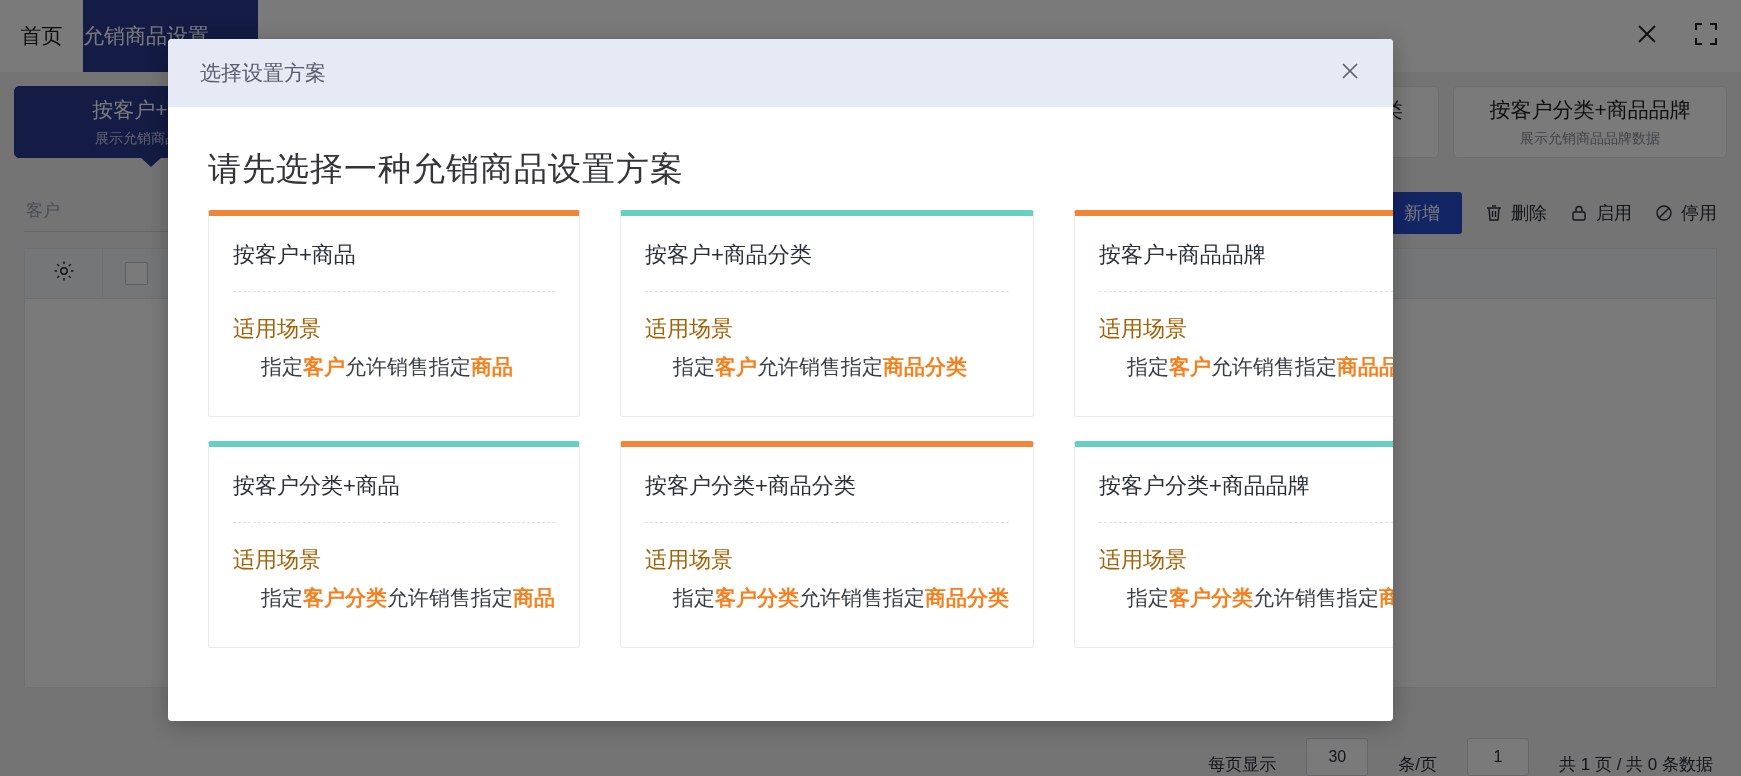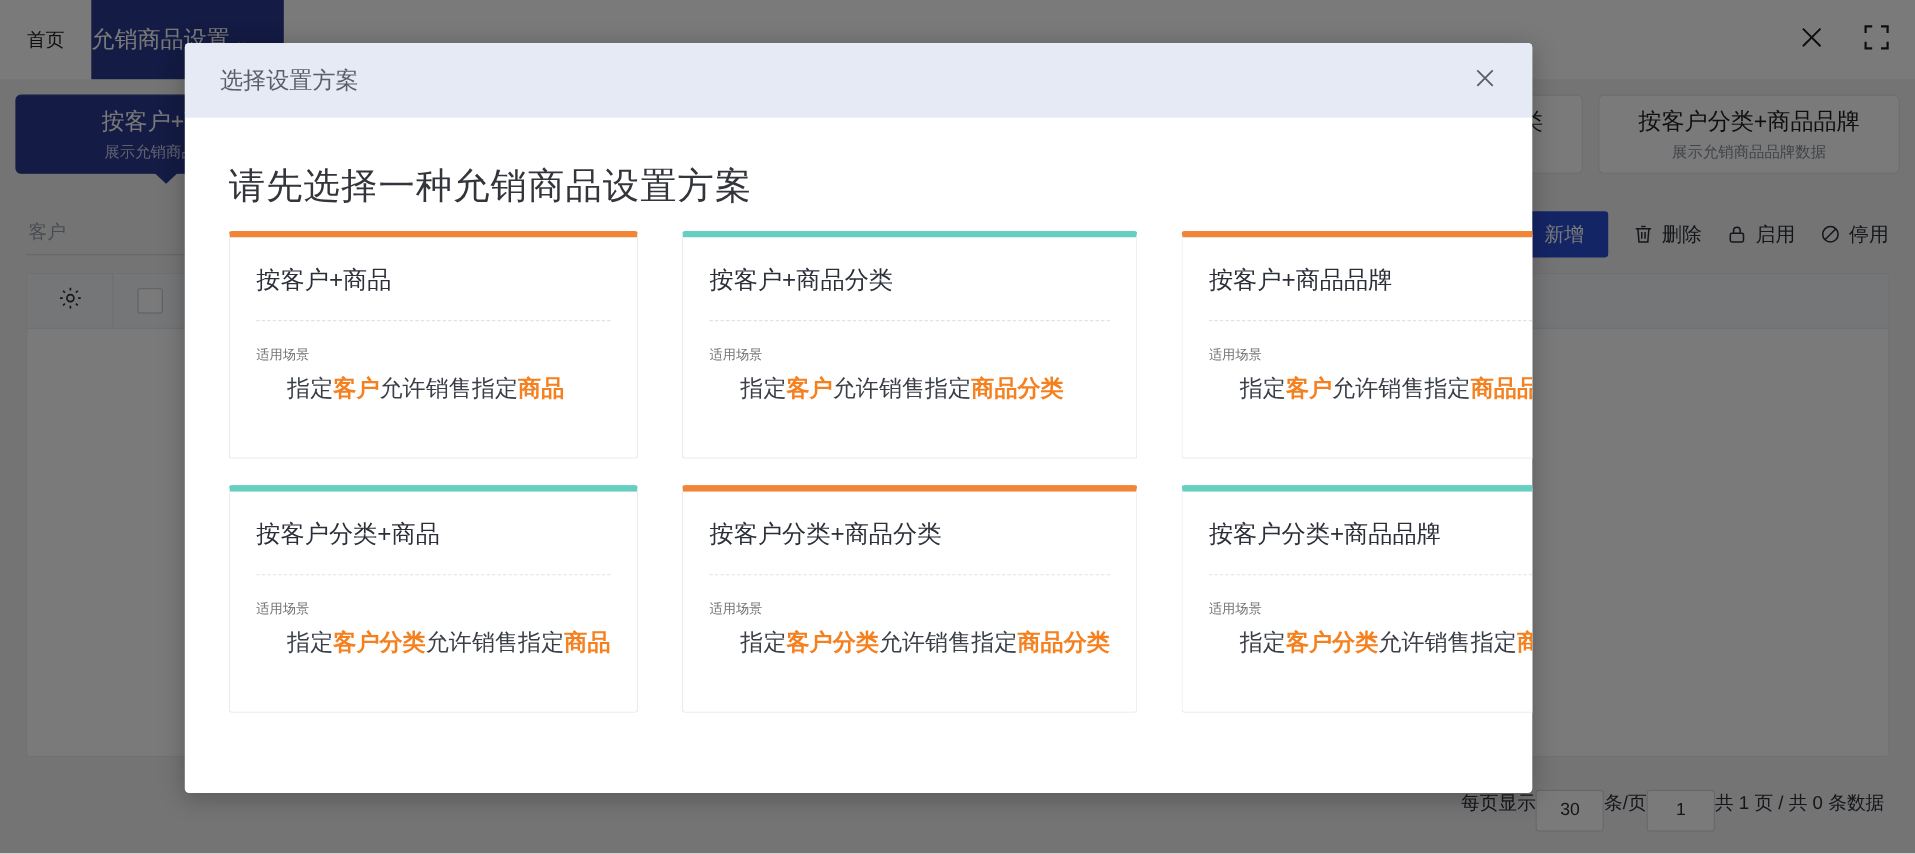--- a/index.html
+++ b/index.html
@@ -18,21 +18,21 @@
 
   
   .topnav {
     position: absolute; top: 0; left: 0; right: 0; height: 72px;
     background: #ffffff;
     display: flex; align-items: stretch;
   }
   .nav-home {
     width: 83px; height: 72px;
     display: flex; align-items: center; justify-content: center;
-    font-size: 17px; color: #1f1f1f;
+    font-size: 21px; color: #1f1f1f;
     background: #ffffff;
   }
   .nav-tab-active {
     width: 175px; height: 72px;
     display: flex; align-items: center; 
     gap: 5px;
     background: #2b3a8f;
     color: #ffffff; font-size: 21px;
   }
   .nav-tab-active .chev { font-size: 13px; opacity: .9; transform: translateY(2px); }
@@ -131,22 +131,22 @@
   }
   .hscroll .thumb {
     position: absolute; left: 170px; width: 1003px; top: 0; height: 19px;
     background: #c6c9cf; border-radius: 10px;
   }
 
   
   .pagination {
     position: absolute; left: 0; right: 0; bottom: 0; height: 58px;
     background: #f2f3f5;
-    display: flex; align-items: flex-start; justify-content: flex-end;
-    gap: 0; padding: 0 28px;
+    display: flex; align-items: flex-end; justify-content: flex-end;
+    gap: 30px; padding: 0 28px;
     font-size: 17px; color: #2b2f38;
   }
   .pg-box {
     width: 62px; height: 38px; border: 1px solid #d4d7dd; border-radius: 3px;
     background: #fff; display: flex; align-items: center; justify-content: center;
     font-size: 16px; color: #2b2f38;
   }
 
   
   .overlay {
@@ -207,21 +207,21 @@
   }
   .scheme-card.teal { border-top-color: #66cfc0; }
   .card-title {
     font-size: 22px; color: #2b2f38;
     padding-bottom: 21px;
     border-bottom: 1px dashed #dfe2e7;
     white-space: nowrap;
   }
   .card-meta { padding-top: 22px; }
   .card-scene-label {
-    font-size: 12px; color: #737373; margin-bottom: 8px;
+    font-size: 22px; color: #a16207; margin-bottom: 8px;
   }
   .card-desc {
     font-size: 21px; color: #3a3e46; line-height: 1.45;
     white-space: nowrap;
     margin-left: 28px;
   }
   .card-desc b { color: #f5801f; font-weight: bold; }
 </style>
 </head>
 <body>

